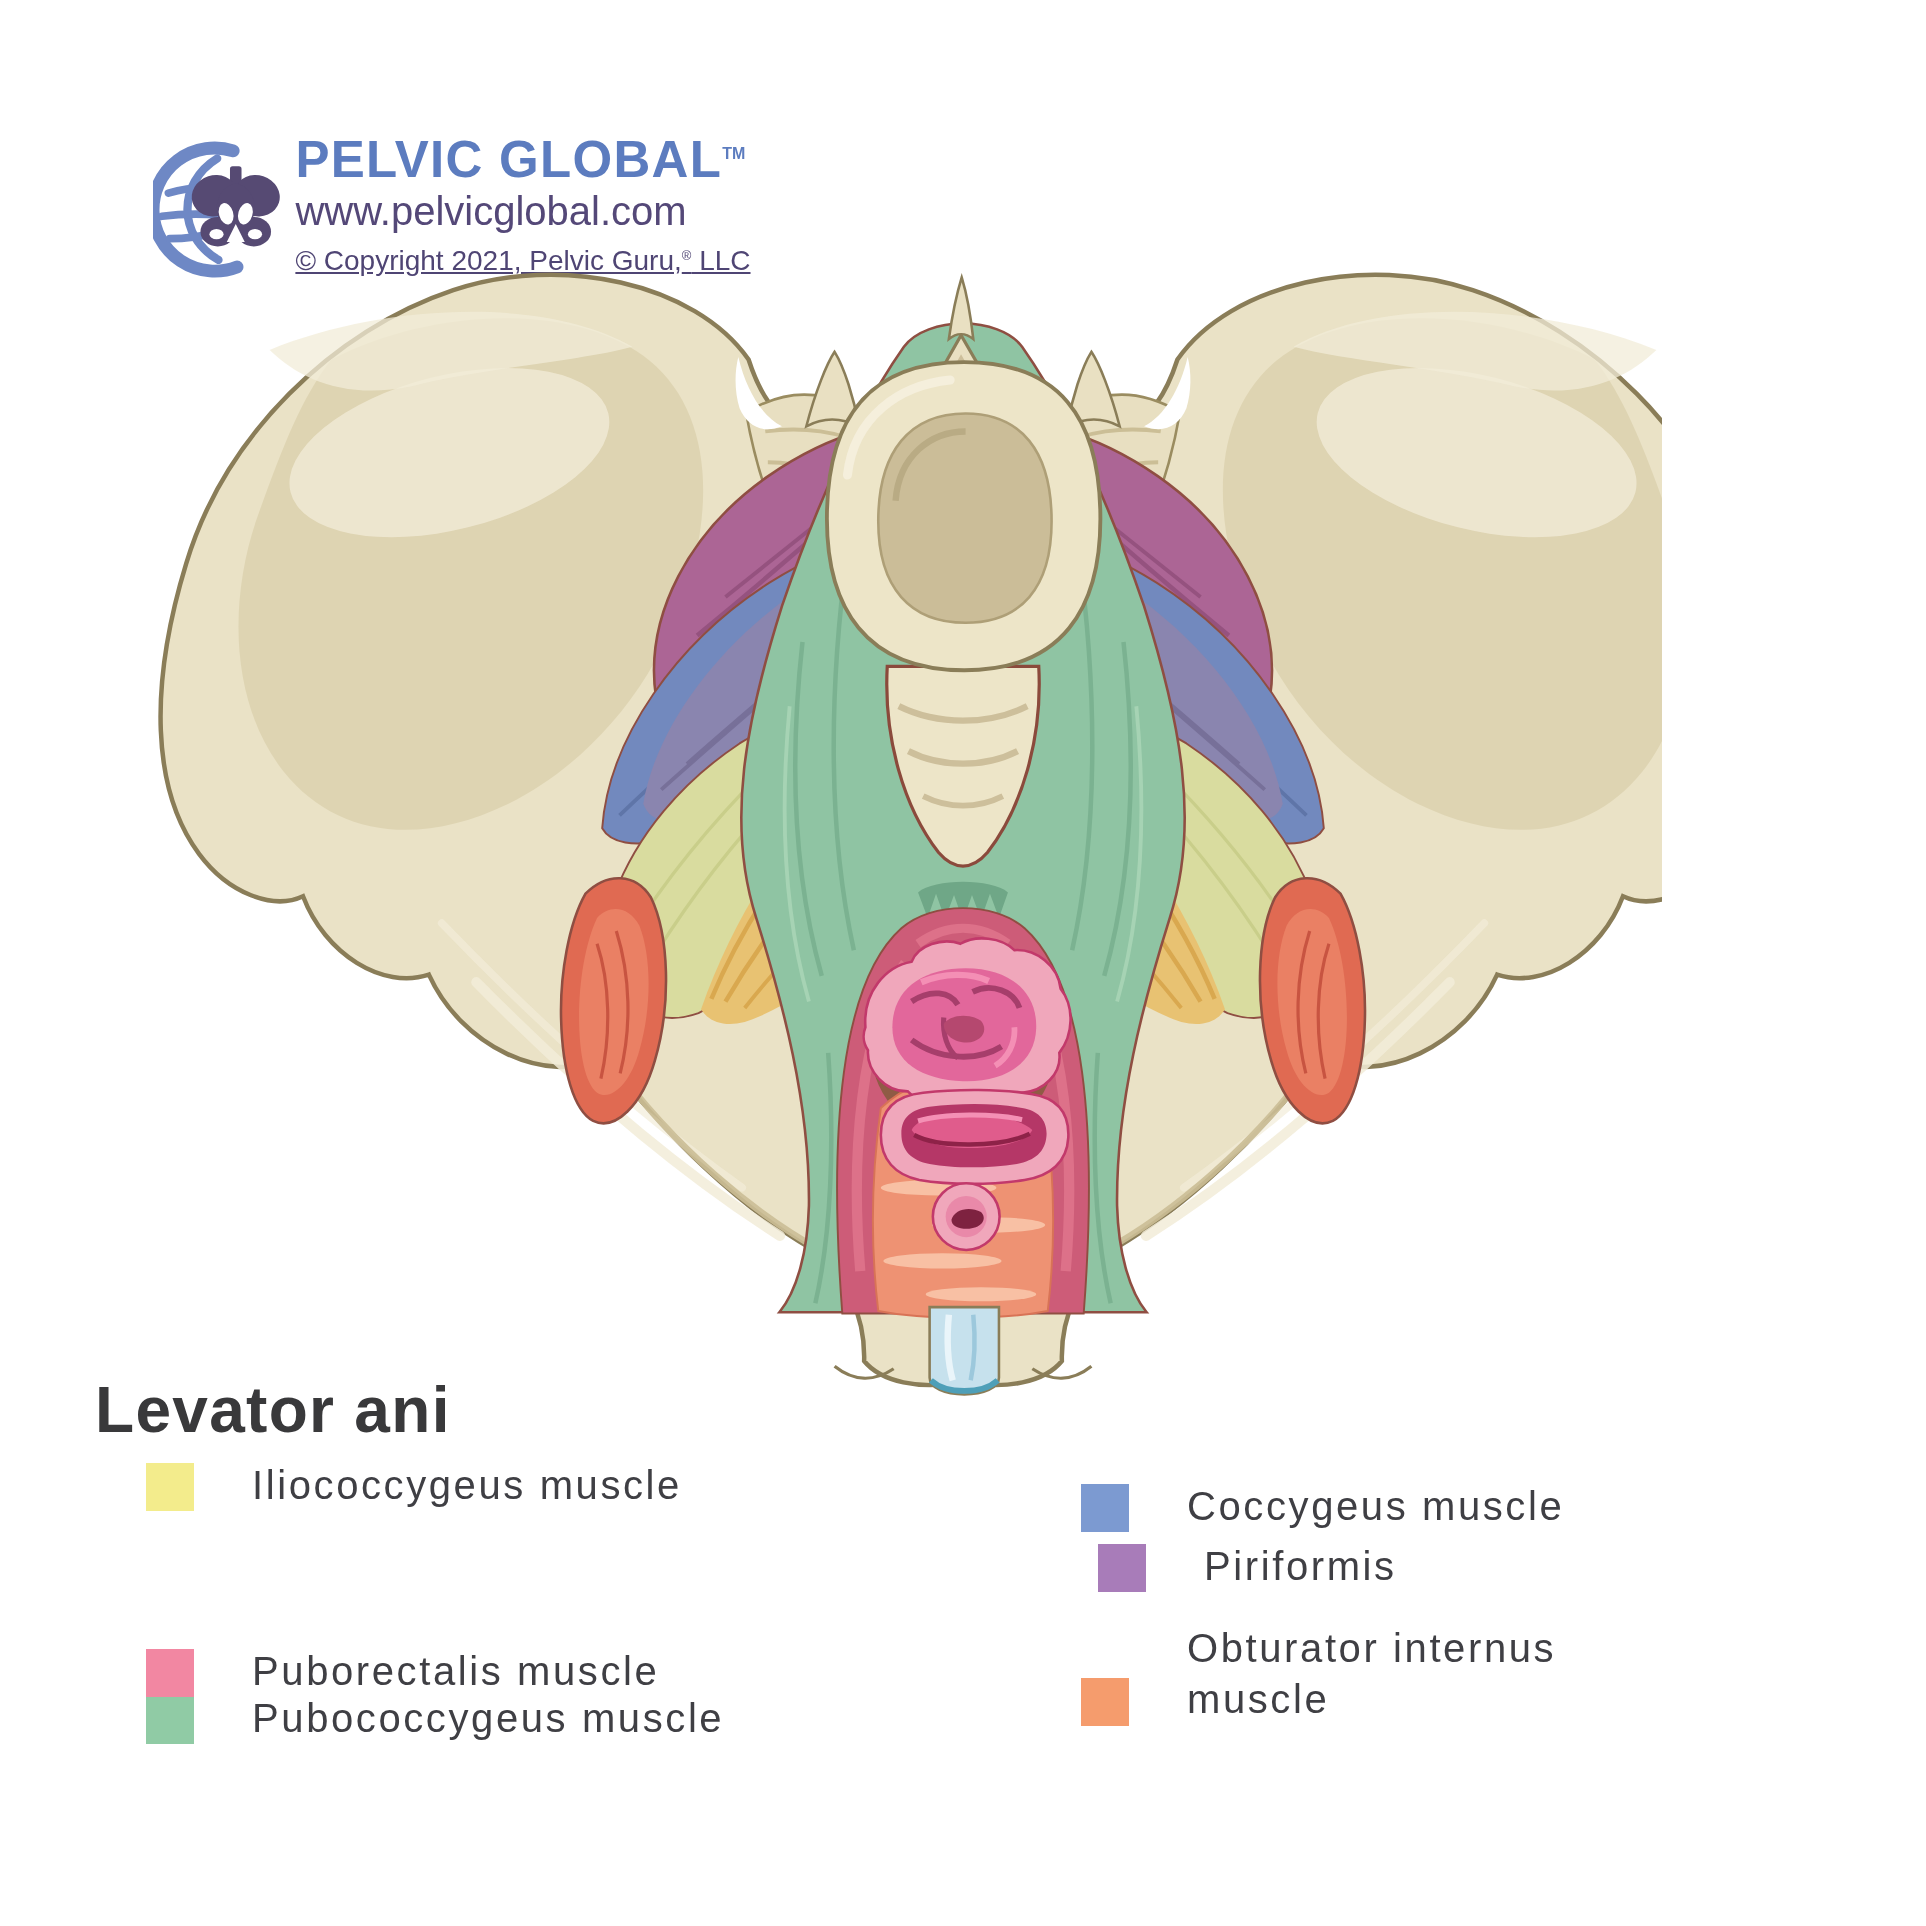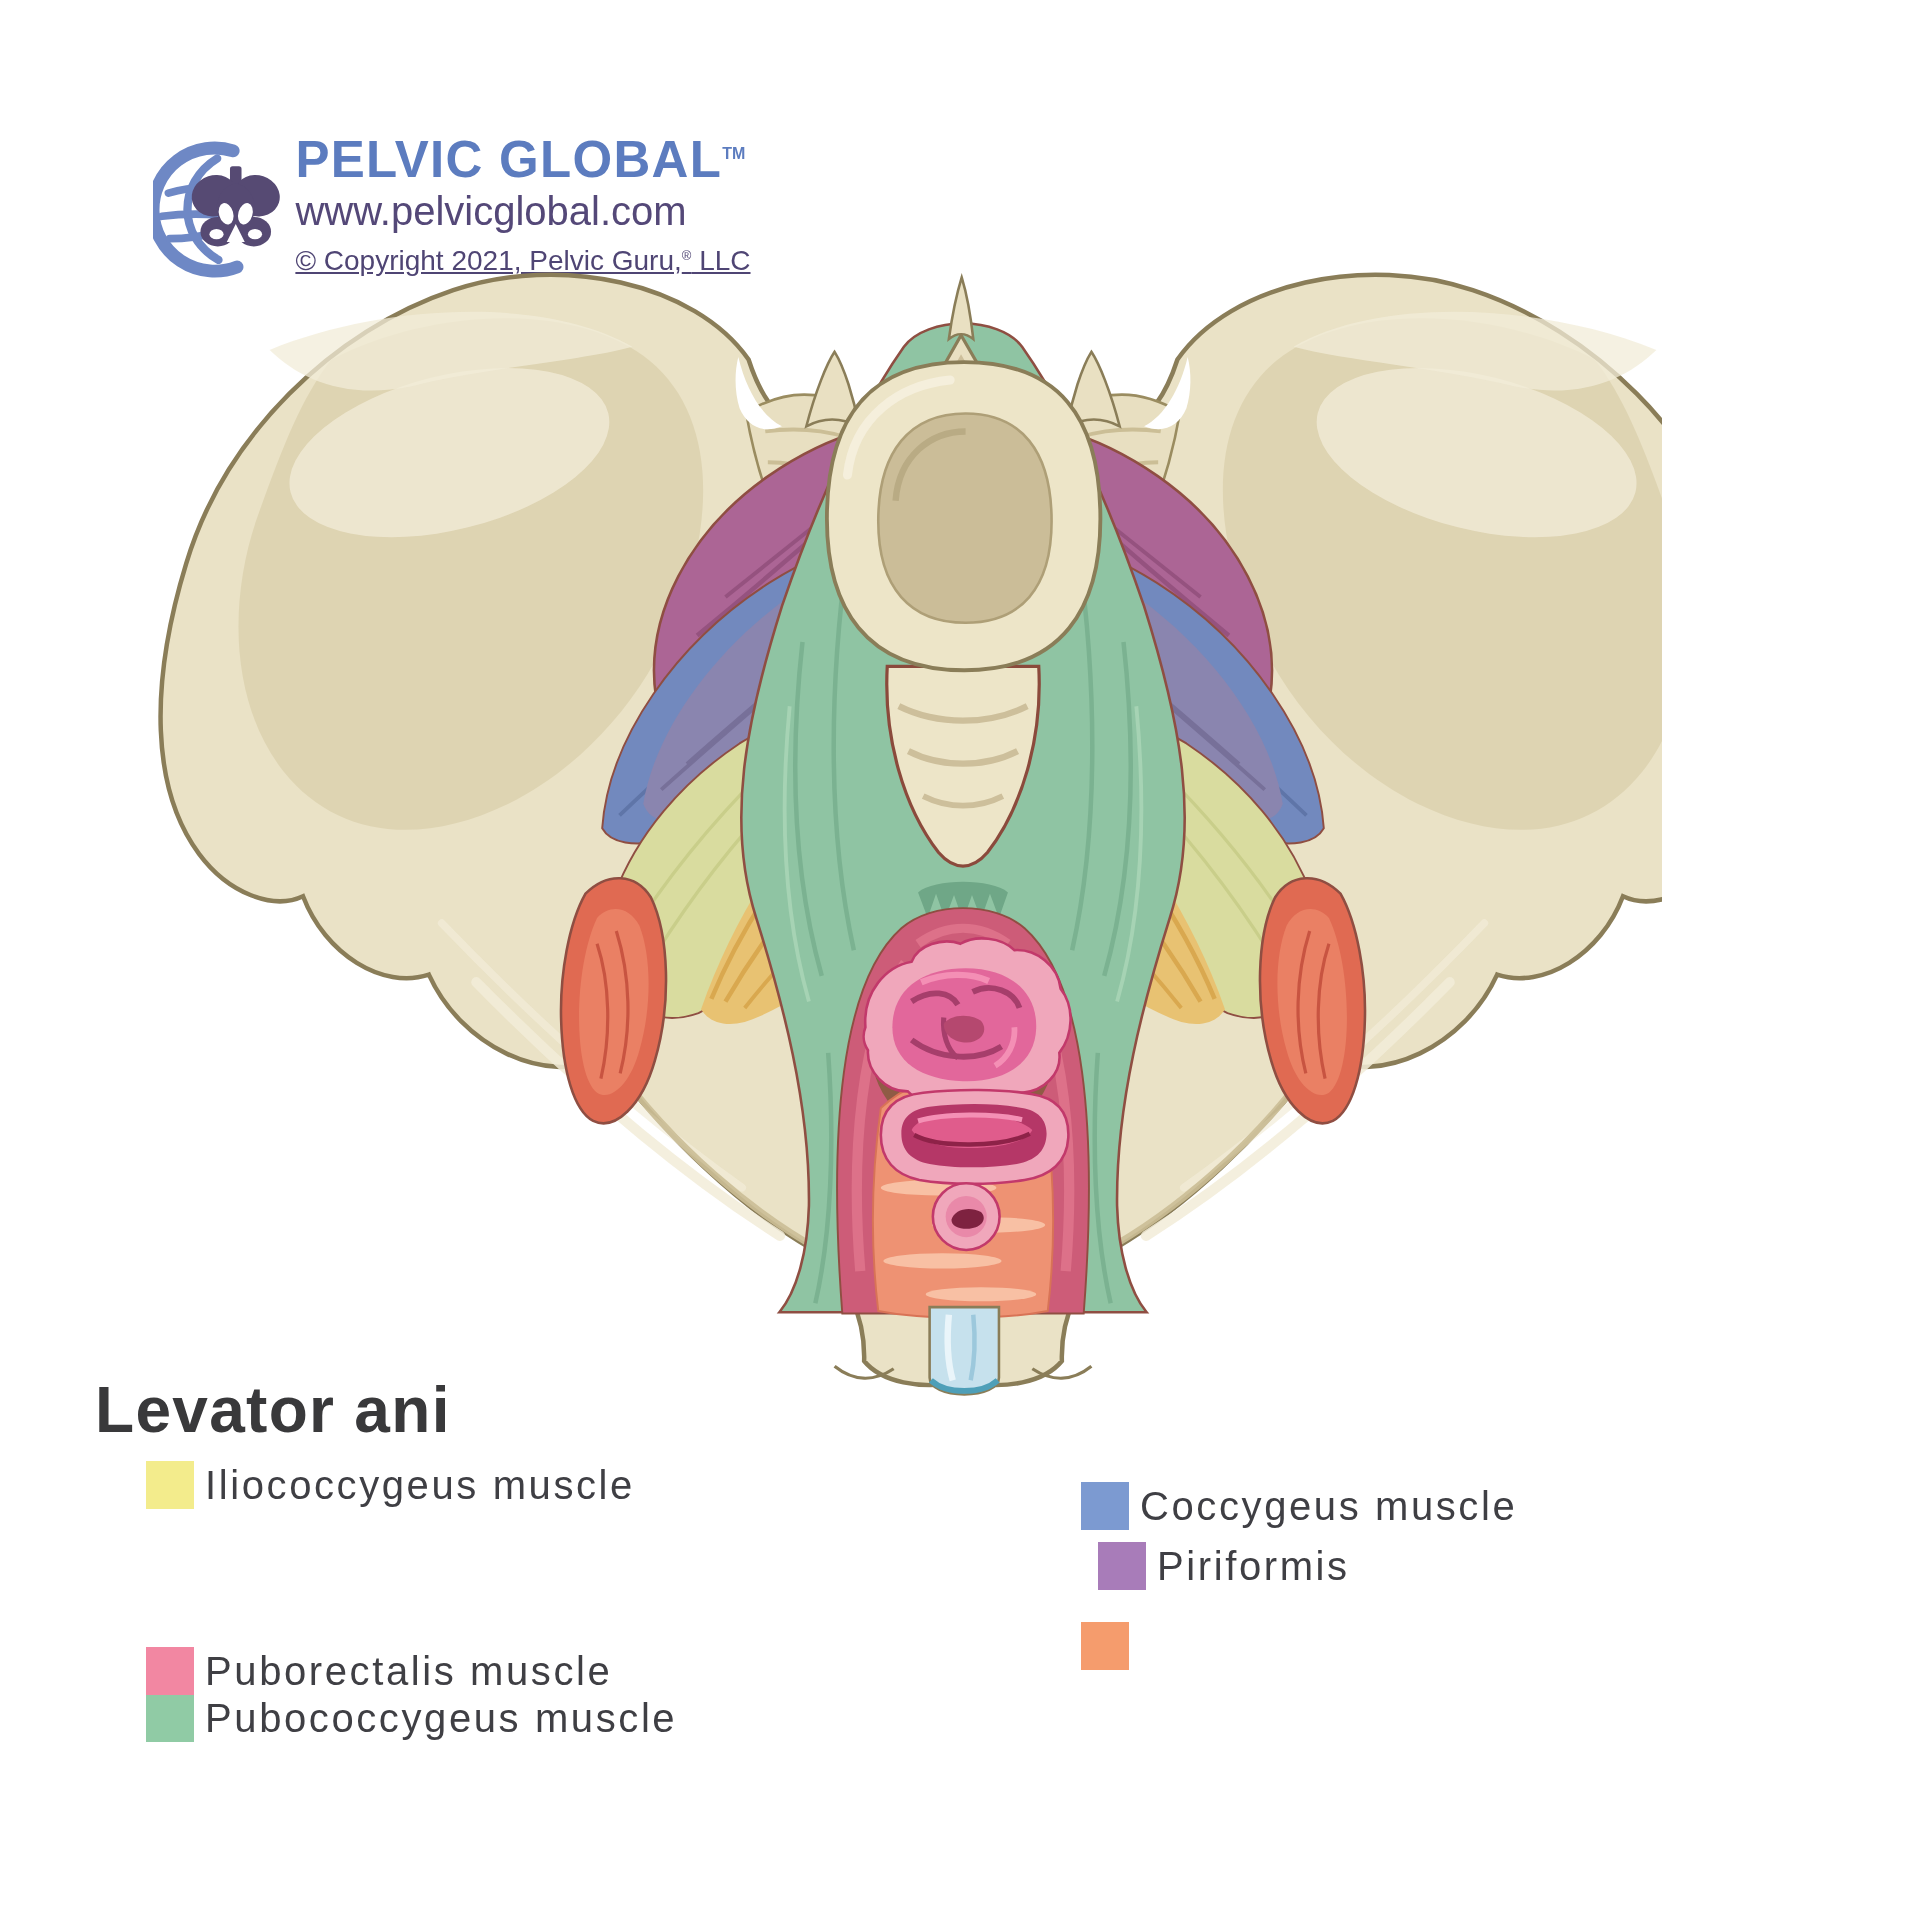--- a/index.html
+++ b/index.html
@@ -14,21 +14,21 @@
   .brand-tm { font-size:16px; font-weight:700; vertical-align:super; letter-spacing:0; }
   .site-line { font-size:40px; color:#544878; line-height:1.0; margin-top:6px; white-space:nowrap; }
   .copy-line { font-size:28px; color:#4F4574; line-height:1.0; margin-top:16px; white-space:nowrap;text-decoration:underline; }
   .copy-reg { font-size:13px; vertical-align:super; }
 
   
   .anatomy { position:absolute; left:0; top:0; width:1926px; height:1926px; }
 
   
   .legend-title { position:absolute; left:95px; top:1373px; font-size:64px; font-weight:700; letter-spacing:1.3px; color:#39393B; }
-  .legend-row { position:absolute; display:flex; align-items:center; }
+  .legend-row { position:absolute; display:flex; align-items:flex-end;gap:47px; }
   .swatch { width:48px; height:48px; flex:none; margin-right:11px; }
   .legend-label { font-size:40px; color:#3F3F44; letter-spacing:2.6px; line-height:1.28; margin-top:1.3px; }
   .row-l1 { left:146px; top:1459px; }
   .row-l2 { left:146px; top:1644px;margin-top:48px; }
   .row-l3 { left:146px; top:1645px; }
   .row-r1 { left:1081px; top:1480px; }
   .row-r2 { left:1081px; top:1540px;padding-left:17px; }
   .row-r3 { left:1081px; top:1622px; }
   .row-r3 .legend-label { max-width:398px; }
 </style>
@@ -213,17 +213,18 @@
     <div class="legend-row row-r1">
       <span class="swatch" style="background: rgb(124, 154, 209);"></span>
       <span class="legend-label">Coccygeus muscle</span>
     </div>
     <div class="legend-row row-r2">
       <span class="swatch" style="background: rgb(168, 124, 185);"></span>
       <span class="legend-label">Piriformis</span>
     </div>
     <div class="legend-row row-r3">
       <span class="swatch" style="background: rgb(245, 156, 109);"></span>
+      <span class="legend-label">Obturator internus muscle</span>
     </div>
   </div>
 
 </div>
 
 
 </body></html>

